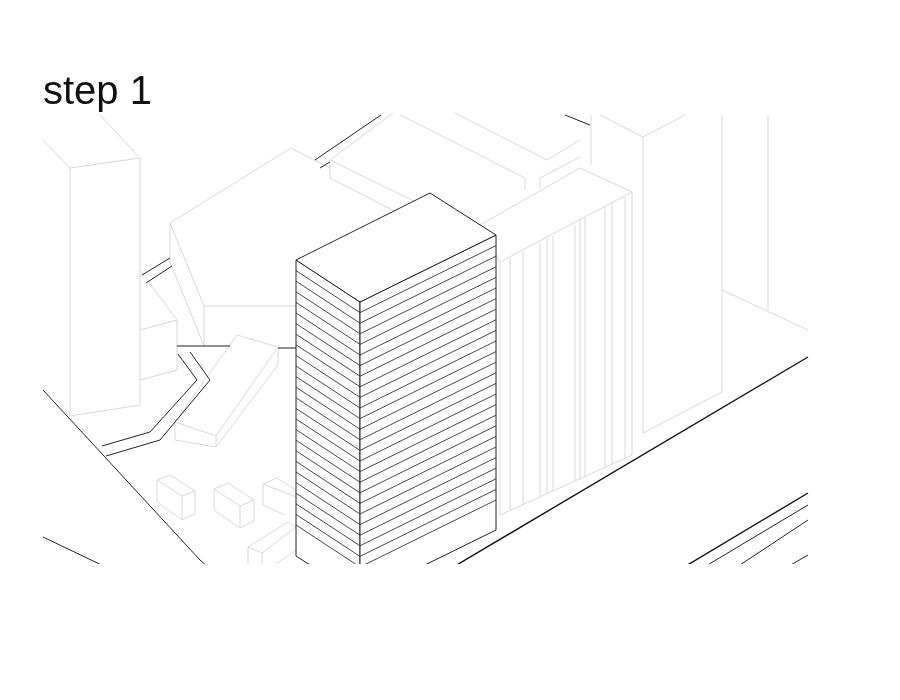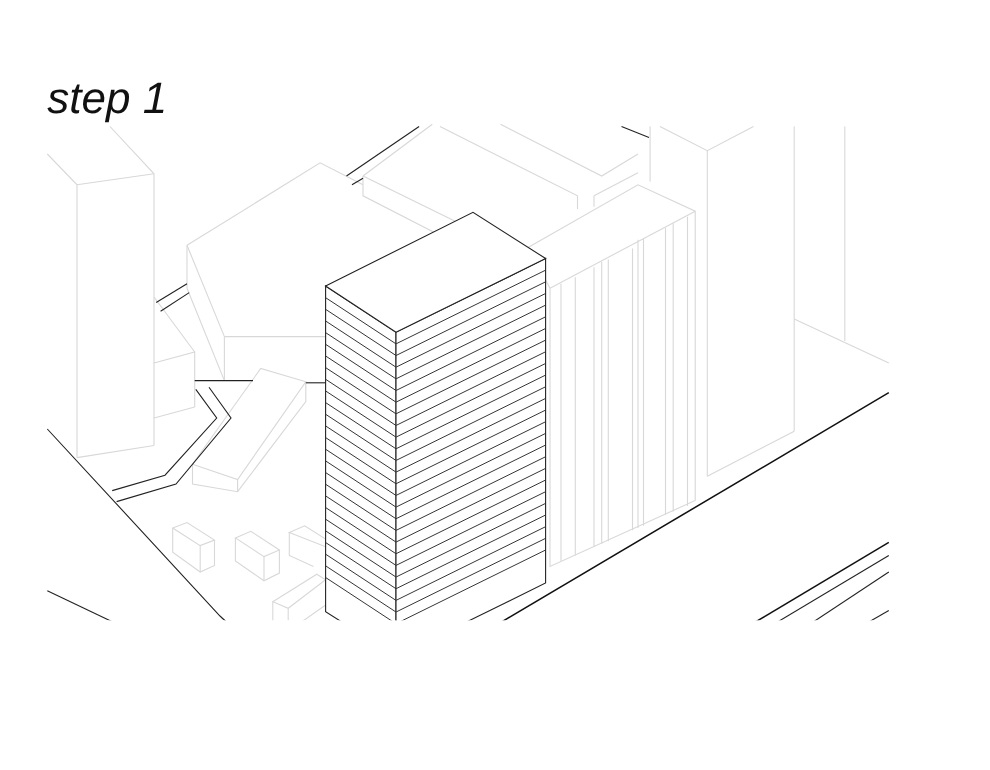--- a/index.html
+++ b/index.html
@@ -1,16 +1,16 @@
 <!DOCTYPE html>
 <html><head>
 <meta charset="utf-8">
 <style>
   html,body{margin:0;padding:0;background:#fff;}
-  #root{position:relative;width:900px;height:564px;overflow:hidden;background:#fff;font-style:italic;}
+  #root{position:relative;width:900px;height:564px;overflow:hidden;background:#fff;}
   #title{position:absolute;left:43px;top:66px;font-family:"Liberation Sans",sans-serif;font-size:40px;color:#111;line-height:48px;}
   svg{position:absolute;left:0;top:0;}
   .ctx{stroke:#d8d8d8;stroke-width:1;fill:none;}
   .ctxf{stroke:#d8d8d8;stroke-width:1;fill:#fff;}
   .dark{stroke:#222;stroke-width:1;fill:none;}
   .darkb{stroke:#111;stroke-width:1.4;fill:none;}
   .tower{stroke:#222;stroke-width:1;fill:#fff;}
   .floor{stroke:#333;stroke-width:0.9;fill:none;}
 </style>
 </head>

